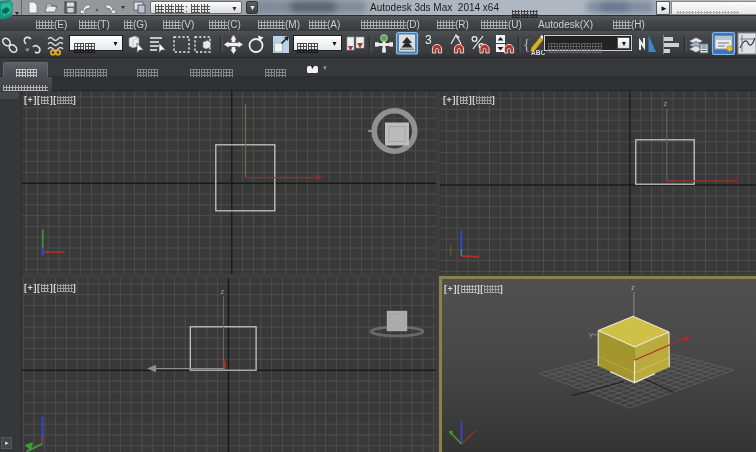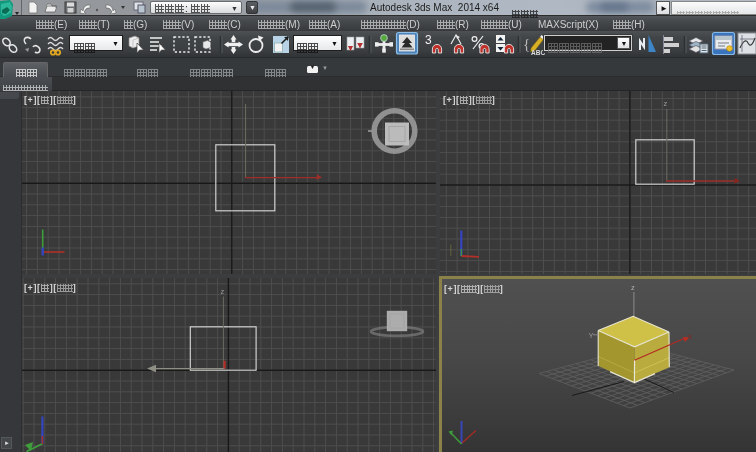--- a/index.html
+++ b/index.html
@@ -62,21 +62,21 @@
 <span class="mi" style="left:36px"><i class="c" style="width:9px;height:9px;margin:0 0px 0px 0;color:#cdcdcd;"></i><i class="c" style="width:9px;height:9px;margin:0 0px 0px 0;color:#cdcdcd;"></i>(E)</span>
 <span class="mi" style="left:79px"><i class="c" style="width:9px;height:9px;margin:0 0px 0px 0;color:#cdcdcd;"></i><i class="c" style="width:9px;height:9px;margin:0 0px 0px 0;color:#cdcdcd;"></i>(T)</span>
 <span class="mi" style="left:124px"><i class="c" style="width:9px;height:9px;margin:0 0px 0px 0;color:#cdcdcd;"></i>(G)</span>
 <span class="mi" style="left:163px"><i class="c" style="width:9px;height:9px;margin:0 0px 0px 0;color:#cdcdcd;"></i><i class="c" style="width:9px;height:9px;margin:0 0px 0px 0;color:#cdcdcd;"></i>(V)</span>
 <span class="mi" style="left:209px"><i class="c" style="width:9px;height:9px;margin:0 0px 0px 0;color:#cdcdcd;"></i><i class="c" style="width:9px;height:9px;margin:0 0px 0px 0;color:#cdcdcd;"></i>(C)</span>
 <span class="mi" style="left:258px"><i class="c" style="width:9px;height:9px;margin:0 0px 0px 0;color:#cdcdcd;"></i><i class="c" style="width:9px;height:9px;margin:0 0px 0px 0;color:#cdcdcd;"></i><i class="c" style="width:9px;height:9px;margin:0 0px 0px 0;color:#cdcdcd;"></i>(M)</span>
 <span class="mi" style="left:309px"><i class="c" style="width:9px;height:9px;margin:0 0px 0px 0;color:#cdcdcd;"></i><i class="c" style="width:9px;height:9px;margin:0 0px 0px 0;color:#cdcdcd;"></i>(A)</span>
 <span class="mi" style="left:361px"><i class="c" style="width:9px;height:9px;margin:0 0px 0px 0;color:#cdcdcd;"></i><i class="c" style="width:9px;height:9px;margin:0 0px 0px 0;color:#cdcdcd;"></i><i class="c" style="width:9px;height:9px;margin:0 0px 0px 0;color:#cdcdcd;"></i><i class="c" style="width:9px;height:9px;margin:0 0px 0px 0;color:#cdcdcd;"></i><i class="c" style="width:9px;height:9px;margin:0 0px 0px 0;color:#cdcdcd;"></i>(D)</span>
 <span class="mi" style="left:437px"><i class="c" style="width:9px;height:9px;margin:0 0px 0px 0;color:#cdcdcd;"></i><i class="c" style="width:9px;height:9px;margin:0 0px 0px 0;color:#cdcdcd;"></i>(R)</span>
 <span class="mi" style="left:481px"><i class="c" style="width:9px;height:9px;margin:0 0px 0px 0;color:#cdcdcd;"></i><i class="c" style="width:9px;height:9px;margin:0 0px 0px 0;color:#cdcdcd;"></i><i class="c" style="width:9px;height:9px;margin:0 0px 0px 0;color:#cdcdcd;"></i>(U)</span>
-<span class="mi" style="left:538px">MAXScript(X)</span>
+<span class="mi" style="left:538px">Autodesk(X)</span>
 <span class="mi" style="left:613px"><i class="c" style="width:9px;height:9px;margin:0 0px 0px 0;color:#cdcdcd;"></i><i class="c" style="width:9px;height:9px;margin:0 0px 0px 0;color:#cdcdcd;"></i>(H)</span>
 </div>
 <div class="abs" style="left:0;top:31px;width:756px;height:27px;
 background:linear-gradient(180deg,#4e5154 0,#424548 25%,#3b3e41 75%,#313336 100%);border-bottom:1px solid #27292b"></div>
 <svg class="abs" style="left:0;top:31px" width="756" height="27" viewBox="0 0 756 27">
 <g stroke="#e3e3e3" stroke-width="1.6" fill="none">
 <ellipse cx="6.5" cy="11" rx="4.2" ry="3.1" transform="rotate(45 6.5 11)"></ellipse>
 <ellipse cx="13" cy="17.5" rx="4.2" ry="3.1" transform="rotate(45 13 17.5)"></ellipse>
     </g>
 <g stroke="#e3e3e3" stroke-width="1.6" fill="none">

